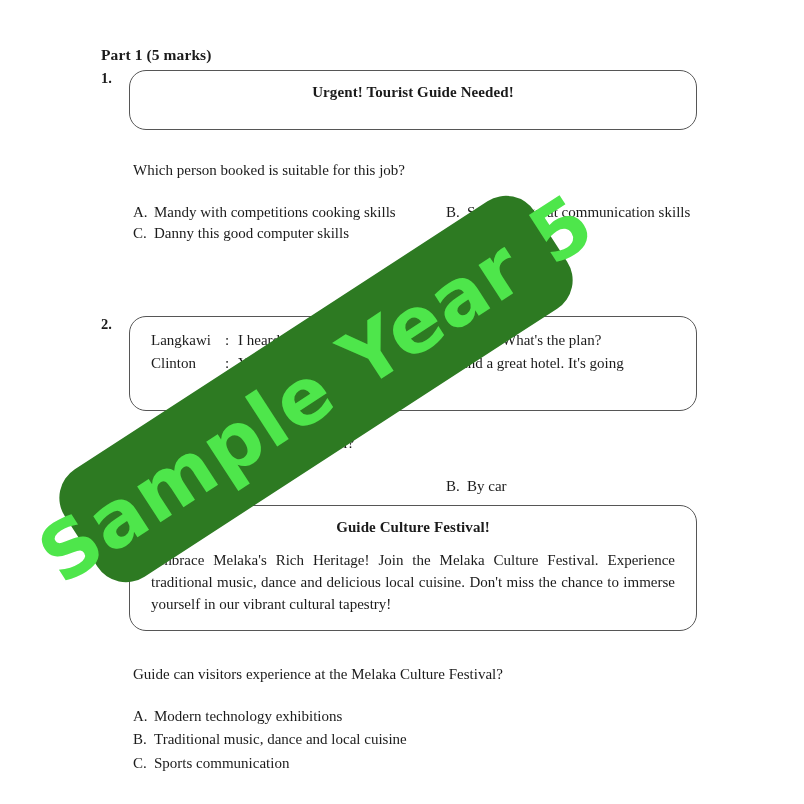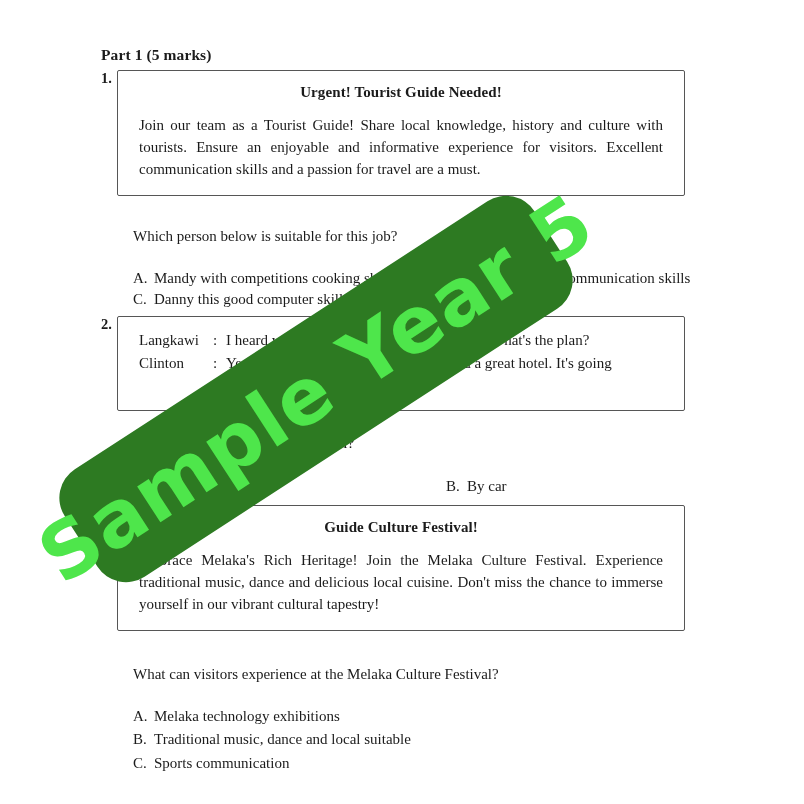--- a/index.html
+++ b/index.html
@@ -45,23 +45,23 @@
     left: 0;
     top: 0;
     width: 26px;
     font-size: 14.5px;
     font-weight: bold;
     text-align: left;
   }
 
   
   .stim-box {
-    margin-left: 16px;
+    margin-left: 28px;
     border: 1.4px solid #565656;
-    border-radius: 2px;
+    border-radius: 17px;
     box-sizing: border-box;
     width: 568px;
     padding: 13px 21px 15px 21px;
     background: #ffffff;
   }
   .stim-title {
     text-align: center;
     font-weight: bold;
     font-size: 15px;
     margin-bottom: 13px;
@@ -169,24 +169,23 @@
 
 <div class="page">
 
   <div class="part-header">Part 1 (5 marks)</div>
 
   <div class="question" style="top: 70px;">
     <div class="q-num">1.</div>
 
     <div class="stim-box">
       <div class="stim-title">Urgent! Tourist Guide Needed!</div>
-      <div class="stim-body">Join our team as a Tourist Guide! Share local knowledge, history and culture with tourists. Ensure an enjoyable and informative experience for visitors. Excellent communication skills and a passion for travel are a must.</div>
-    </div>
-
-    <div class="prompt" style="margin-top: 30px;">Which person below is suitable for this job?</div>
+    </div>
+
+    <div class="prompt" style="margin-top: 30px;">Which person booked is suitable for this job?</div>
 
     <div class="options" style="margin-top: 20px;">
       <div class="opt-grid">
         <div class="opt opt-abs col-left row-1">
           <span class="opt-letter">A.</span>
           <span class="opt-text">Mandy with competitions cooking skills</span>
         </div>
         <div class="opt opt-abs col-right row-1">
           <span class="opt-letter">B.</span>
           <span class="opt-text">Sam with great communication skills</span>
@@ -239,30 +238,30 @@
   </div>
 
   <div class="question" style="top: 505px;">
     <div class="q-num">3.</div>
 
     <div class="stim-box">
       <div class="stim-title">Guide Culture Festival!</div>
       <div class="stim-body">Embrace Melaka's Rich Heritage! Join the Melaka Culture Festival. Experience traditional music, dance and delicious local cuisine. Don't miss the chance to immerse yourself in our vibrant cultural tapestry!</div>
     </div>
 
-    <div class="prompt" style="margin-top: 33px;">What can visitors experience at the Melaka Culture Festival?</div>
+    <div class="prompt" style="margin-top: 33px;">Guide can visitors experience at the Melaka Culture Festival?</div>
 
     <div class="options opt-stack" style="margin-top: 20px;">
       <div class="opt">
         <span class="opt-letter">A.</span>
-        <span class="opt-text">Melaka technology exhibitions</span>
+        <span class="opt-text">Modern technology exhibitions</span>
       </div>
       <div class="opt">
         <span class="opt-letter">B.</span>
-        <span class="opt-text">Traditional music, dance and local suitable</span>
+        <span class="opt-text">Traditional music, dance and local cuisine</span>
       </div>
       <div class="opt">
         <span class="opt-letter">C.</span>
         <span class="opt-text">Sports communication</span>
       </div>
     </div>
   </div>
 
   <div class="watermark">
     <span class="watermark-text">Sample Year 5</span>

